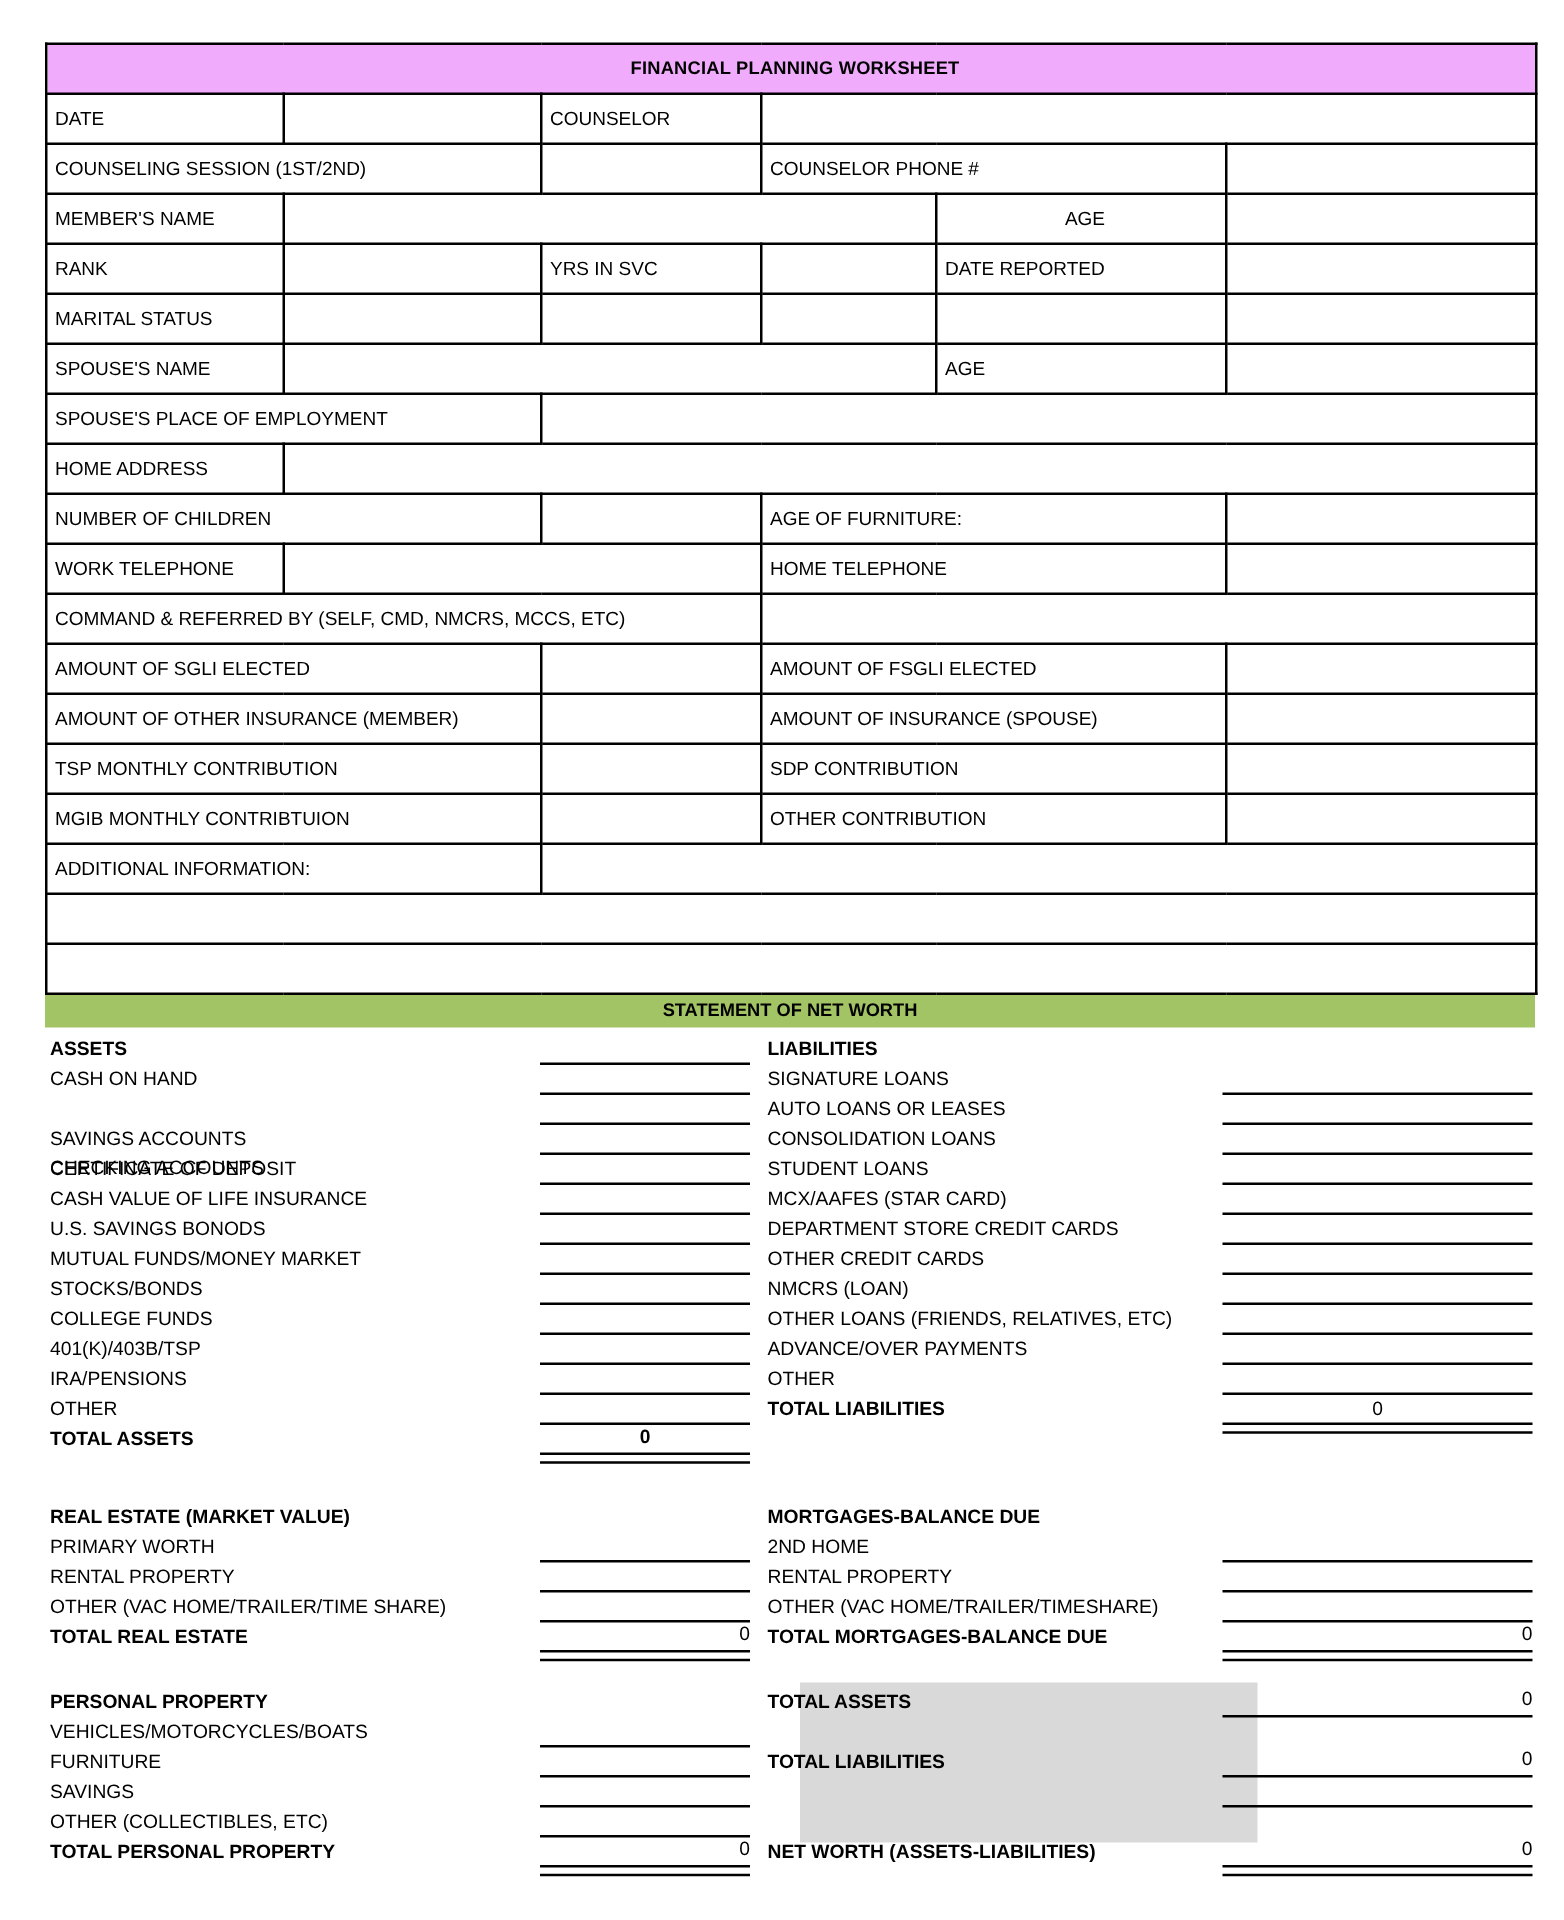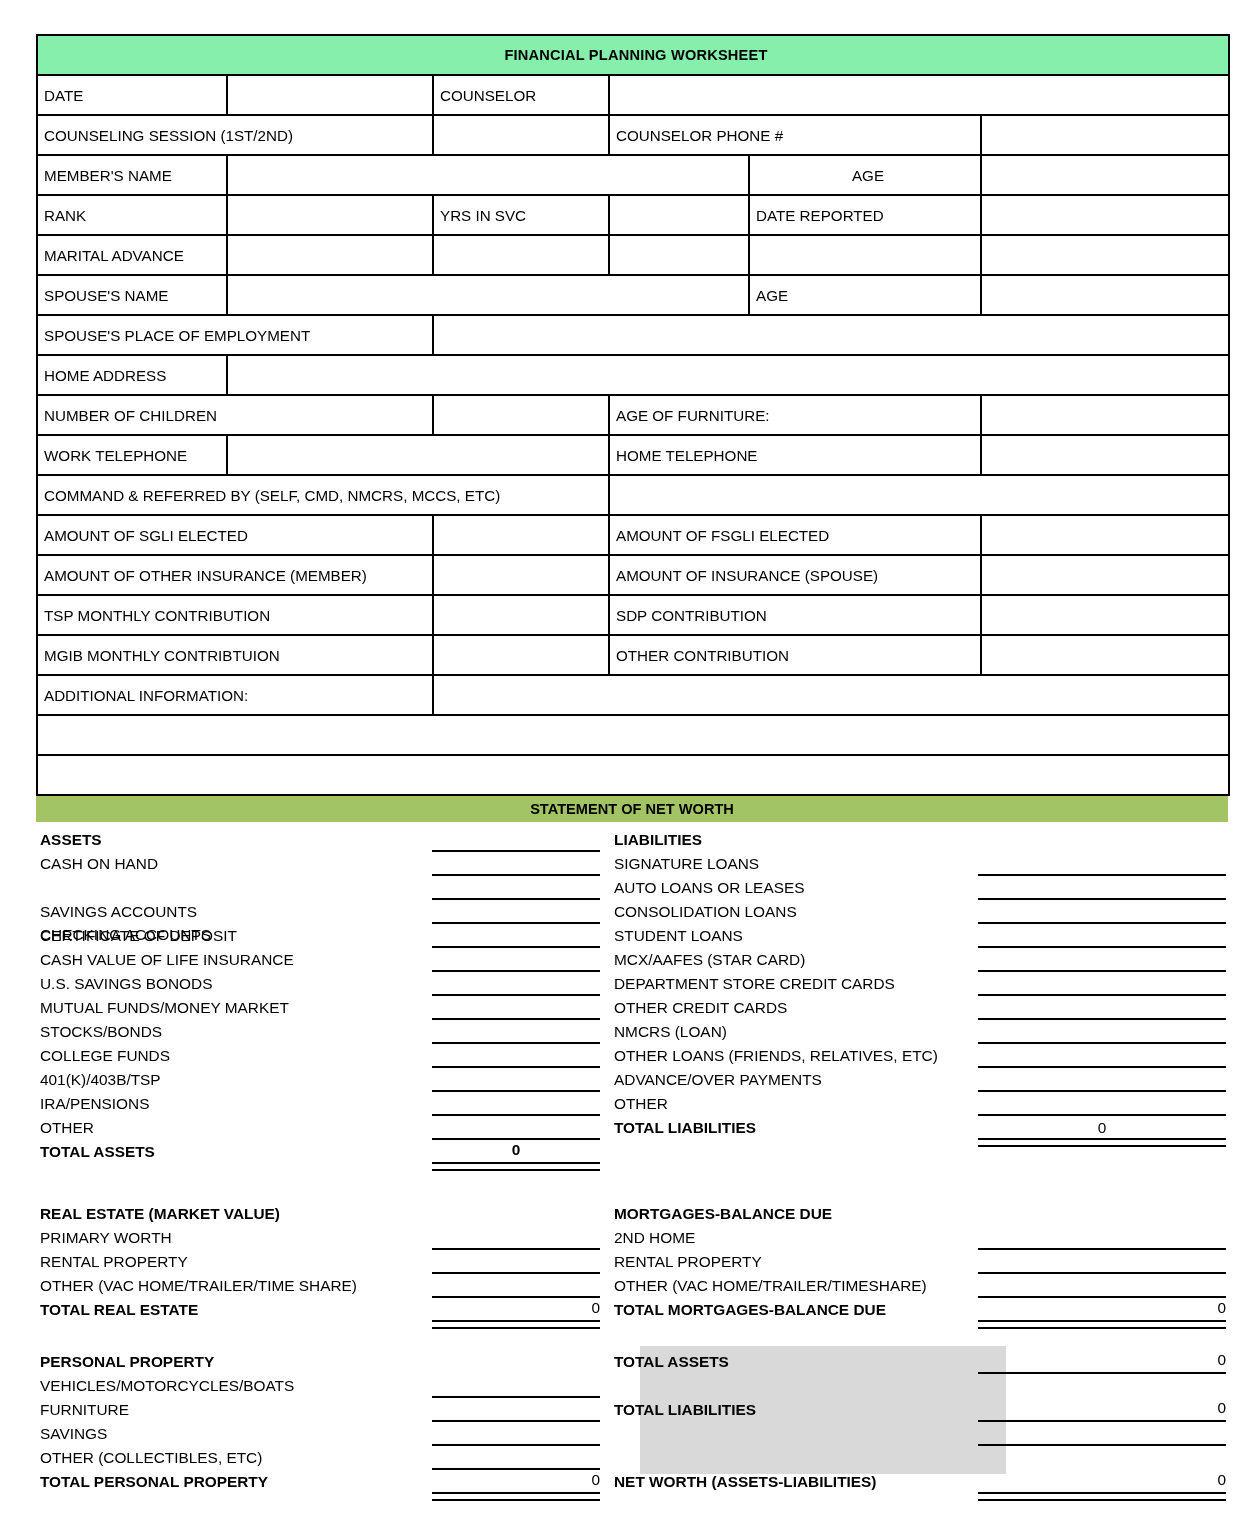--- a/index.html
+++ b/index.html
@@ -32,21 +32,21 @@
   }
   table.form td {
     border: 2px solid #000000;
     height: 38px;
     padding: 0 0 0 6px;
     vertical-align: middle;
     white-space: nowrap;
     overflow: hidden;
   }
   td.banner {
-    background: #86efac;
+    background: #f0abfc;
     text-align: center;
     font-weight: bold;
     font-size: 14.6px;
     letter-spacing: 0.2px;
     height: 32px;
     border-top: 2px solid #000;
     border-bottom: 2px solid #000;
     padding-left: 0;
   }
   td.center { text-align: center; padding-left: 0; }
@@ -174,21 +174,21 @@
     <tr>
       <td>RANK</td>
       <td></td>
       <td>YRS IN SVC</td>
       <td></td>
       <td>DATE REPORTED</td>
       <td></td>
     </tr>
 
     <tr>
-      <td>MARITAL ADVANCE</td>
+      <td>MARITAL STATUS</td>
       <td></td>
       <td></td>
       <td></td>
       <td></td>
       <td></td>
     </tr>
 
     <tr>
       <td>SPOUSE'S NAME</td>
       <td colspan="3"></td>

